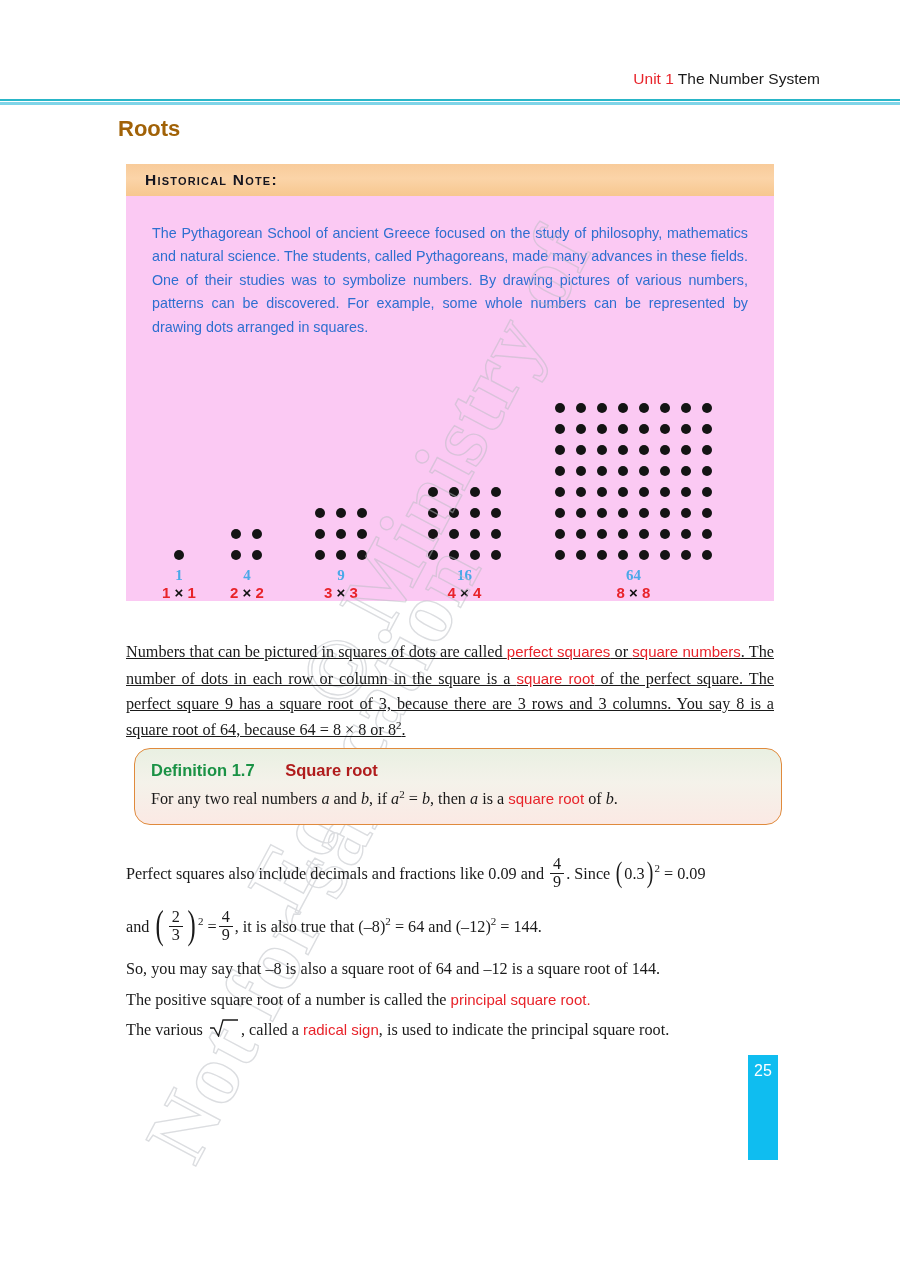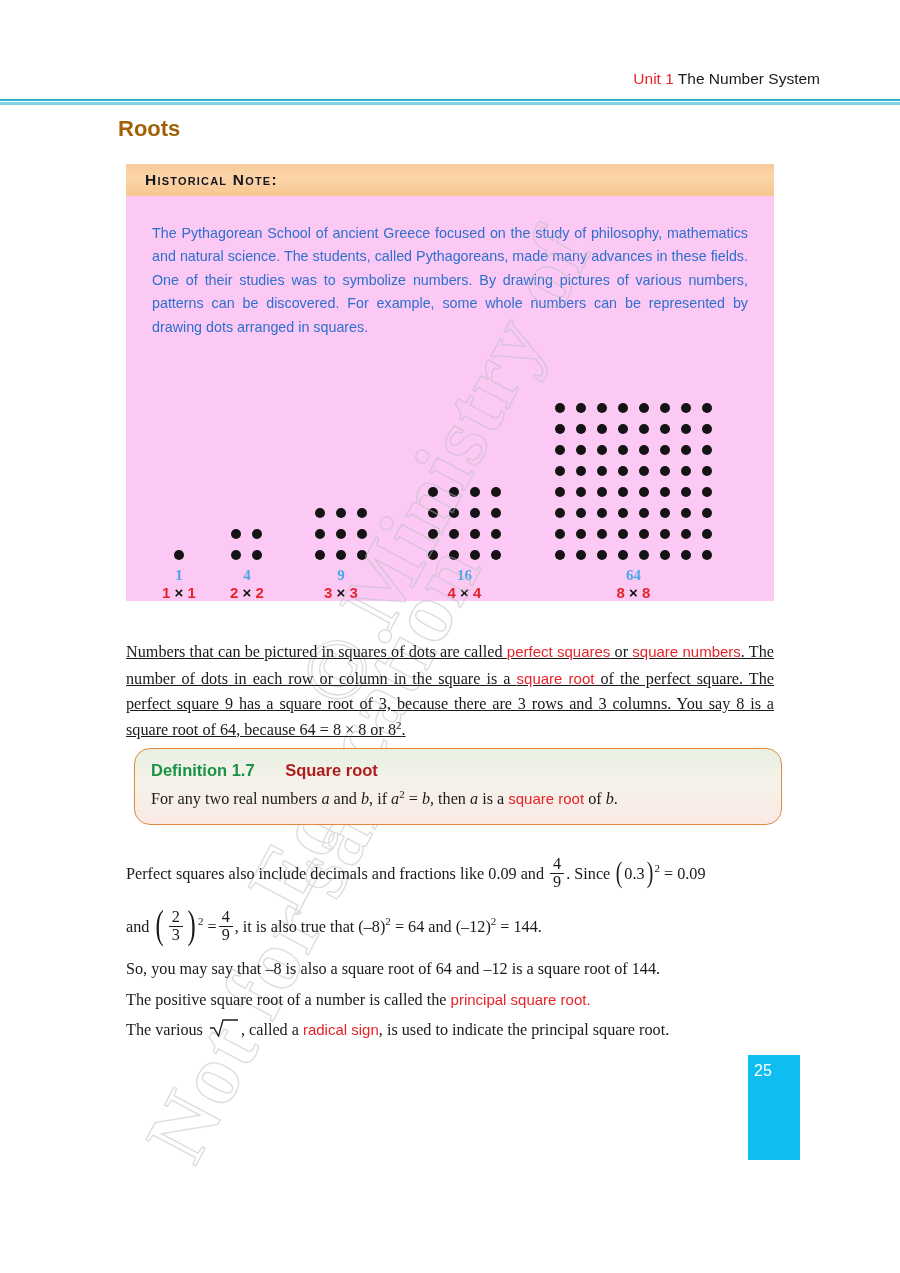--- a/index.html
+++ b/index.html
@@ -244,21 +244,21 @@
     height: 18px;
     vertical-align: -2px;
     margin: 0 2px;
   }
   .radical svg { position: absolute; left: 0; top: 0; }
 
   
   .page-tab {
     position: absolute;
     left: 748px; top: 1055px;
-    width: 52px;
+    width: 30px;
     height: 105px;
     background: #0fbdf0;
     z-index: 6;
   }
   .page-tab-num {
     position: absolute;
     left: 0; top: 7px;
     width: 30px;
     text-align: center;
     color: #ffffff;

